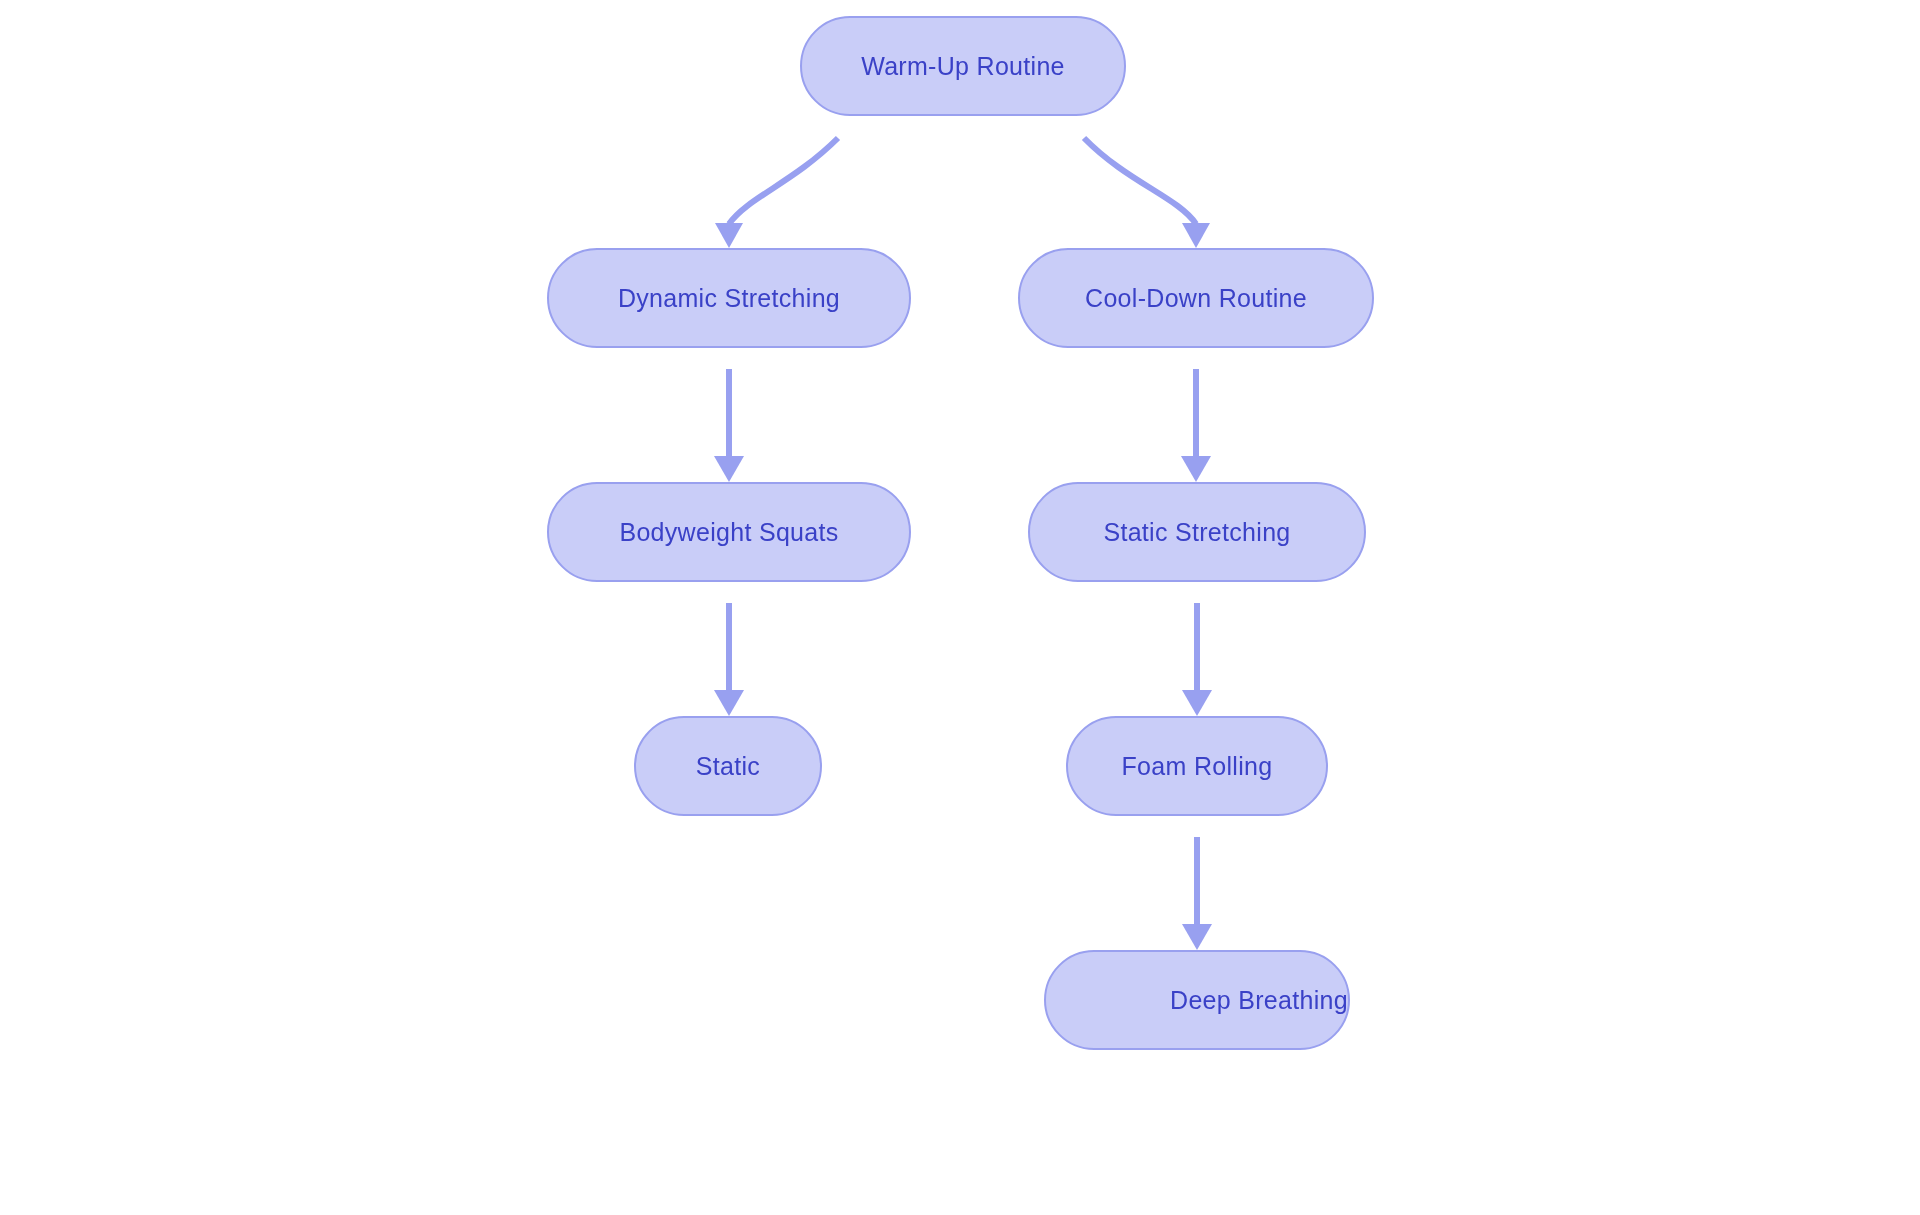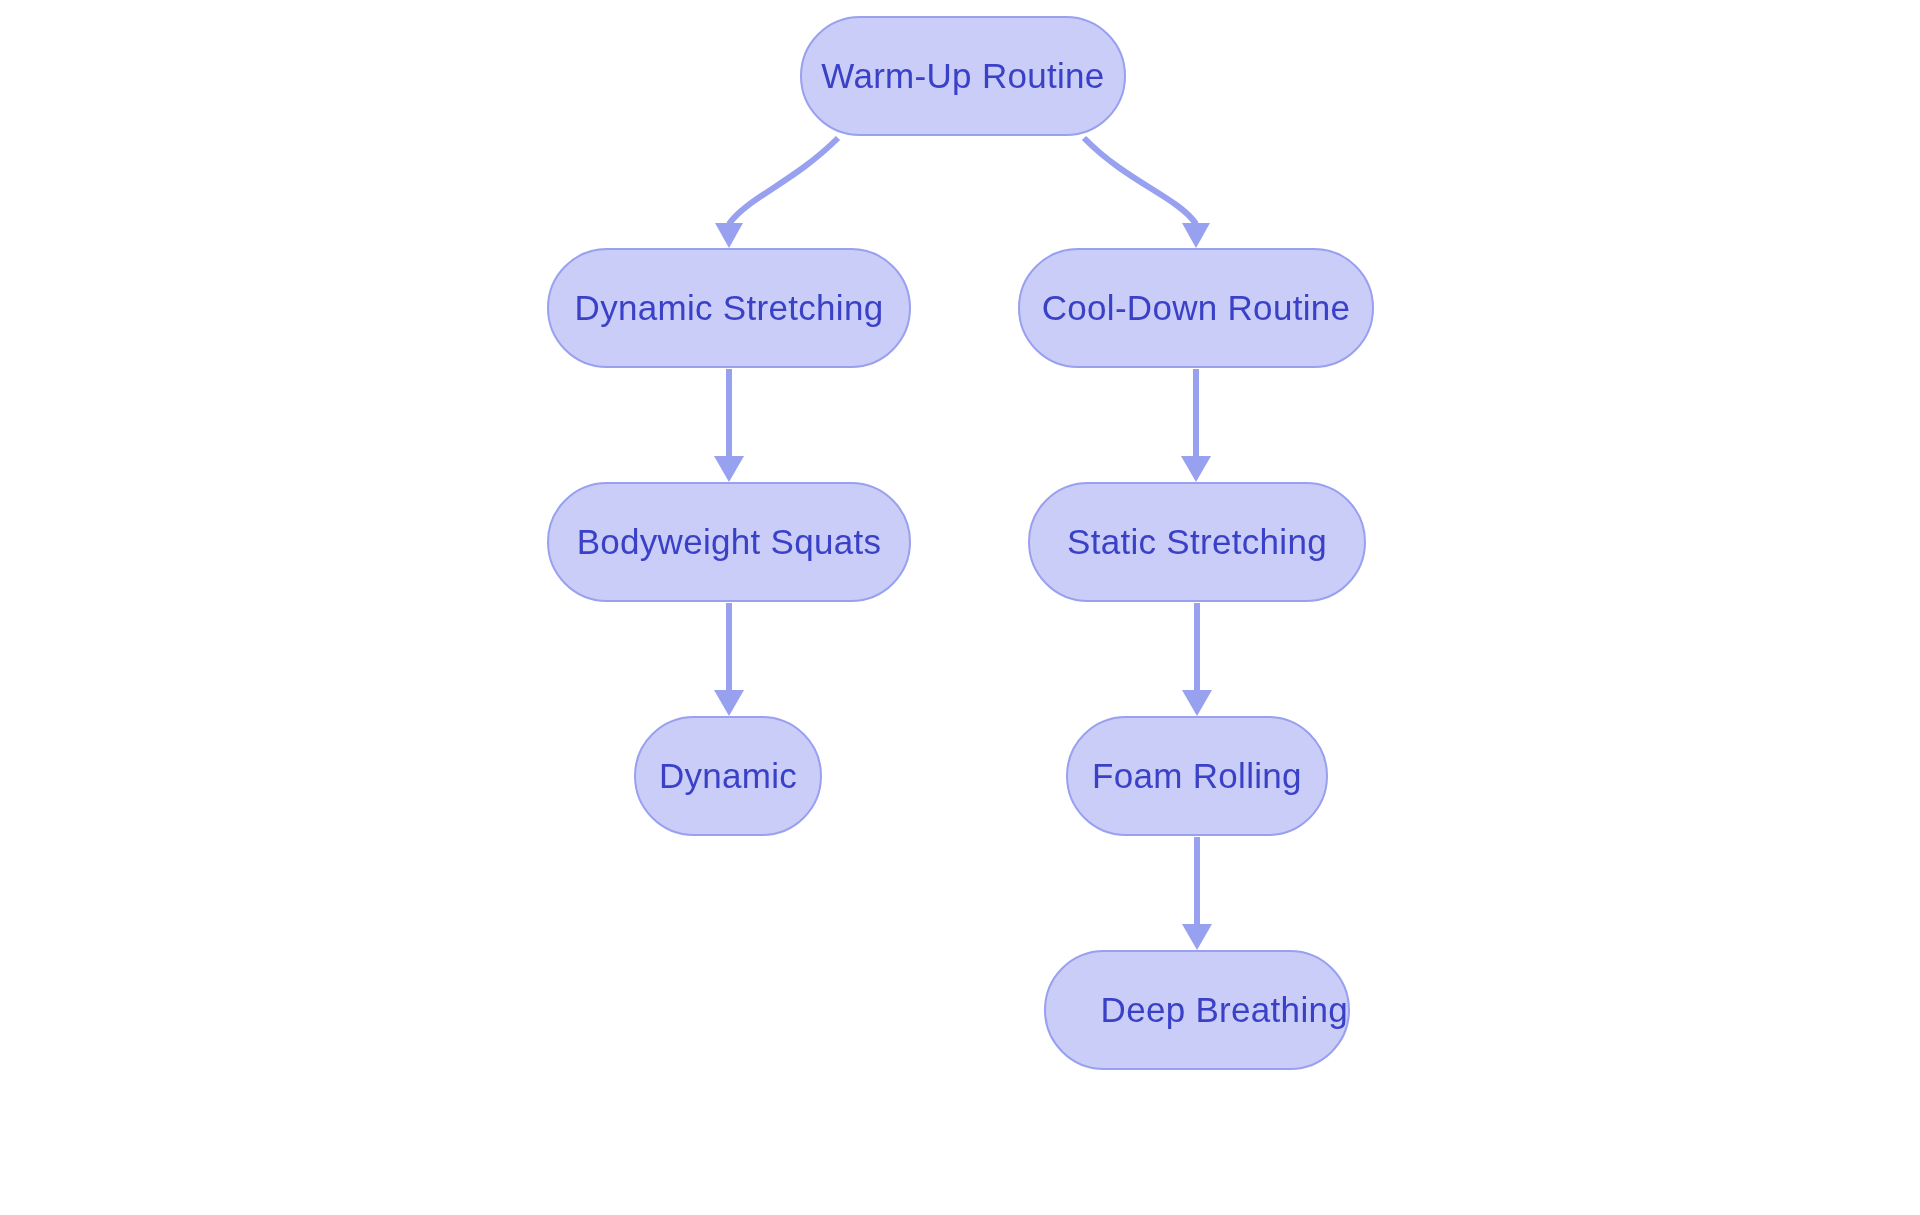--- a/index.html
+++ b/index.html
@@ -13,24 +13,24 @@
   *{margin:0;padding:0;box-sizing:border-box;}
   html,body{width:1920px;height:1215px;background:var(--background);overflow:hidden;}
   .canvas{
     position:relative;width:1920px;height:1215px;background:var(--background);
     font-family:"Liberation Sans",sans-serif;
   }
   .edges{position:absolute;left:0;top:0;width:1920px;height:1215px;}
   .edges path{stroke:var(--edge);stroke-width:6;fill:none;}
   .edges polygon{fill:var(--edge);}
   .node{
-    position:absolute;height:120px;border-radius:60px;
+    position:absolute;height:100px;border-radius:60px;
     background:var(--node-fill);border:2px solid var(--node-border);
     display:flex;align-items:center;justify-content:center;
-    color:var(--node-text);font-size:35px;letter-spacing:0.3px;white-space:nowrap;
+    color:var(--node-text);font-size:25px;letter-spacing:0.3px;white-space:nowrap;
   }
   .n1{left:800px;top:16px;width:326px;}
   .n2{left:547px;top:248px;width:364px;}
   .n3{left:1018px;top:248px;width:356px;}
   .n4{left:547px;top:482px;width:364px;}
   .n5{left:1028px;top:482px;width:338px;align-items:center;}
   .n6{left:634px;top:716px;width:188px;}
   .n7{left:1066px;top:716px;width:262px;}
   .n8{left:1044px;top:950px;width:306px;justify-content:flex-end;}
   .logo{position:absolute;left:1646px;top:1130px;width:212px;height:52px;}
@@ -83,21 +83,21 @@
   <div class="node n3">
     <span>Cool-Down Routine</span>
   </div>
   <div class="node n4">
     <span>Bodyweight Squats</span>
   </div>
   <div class="node n5">
     <span>Static Stretching</span>
   </div>
   <div class="node n6">
-    <span>Dynamic</span>
+    <span>Static</span>
   </div>
   <div class="node n7">
     <span>Foam Rolling</span>
   </div>
   <div class="node n8">
     <span>Deep Breathing</span>
   </div>
 
 
 </div>

